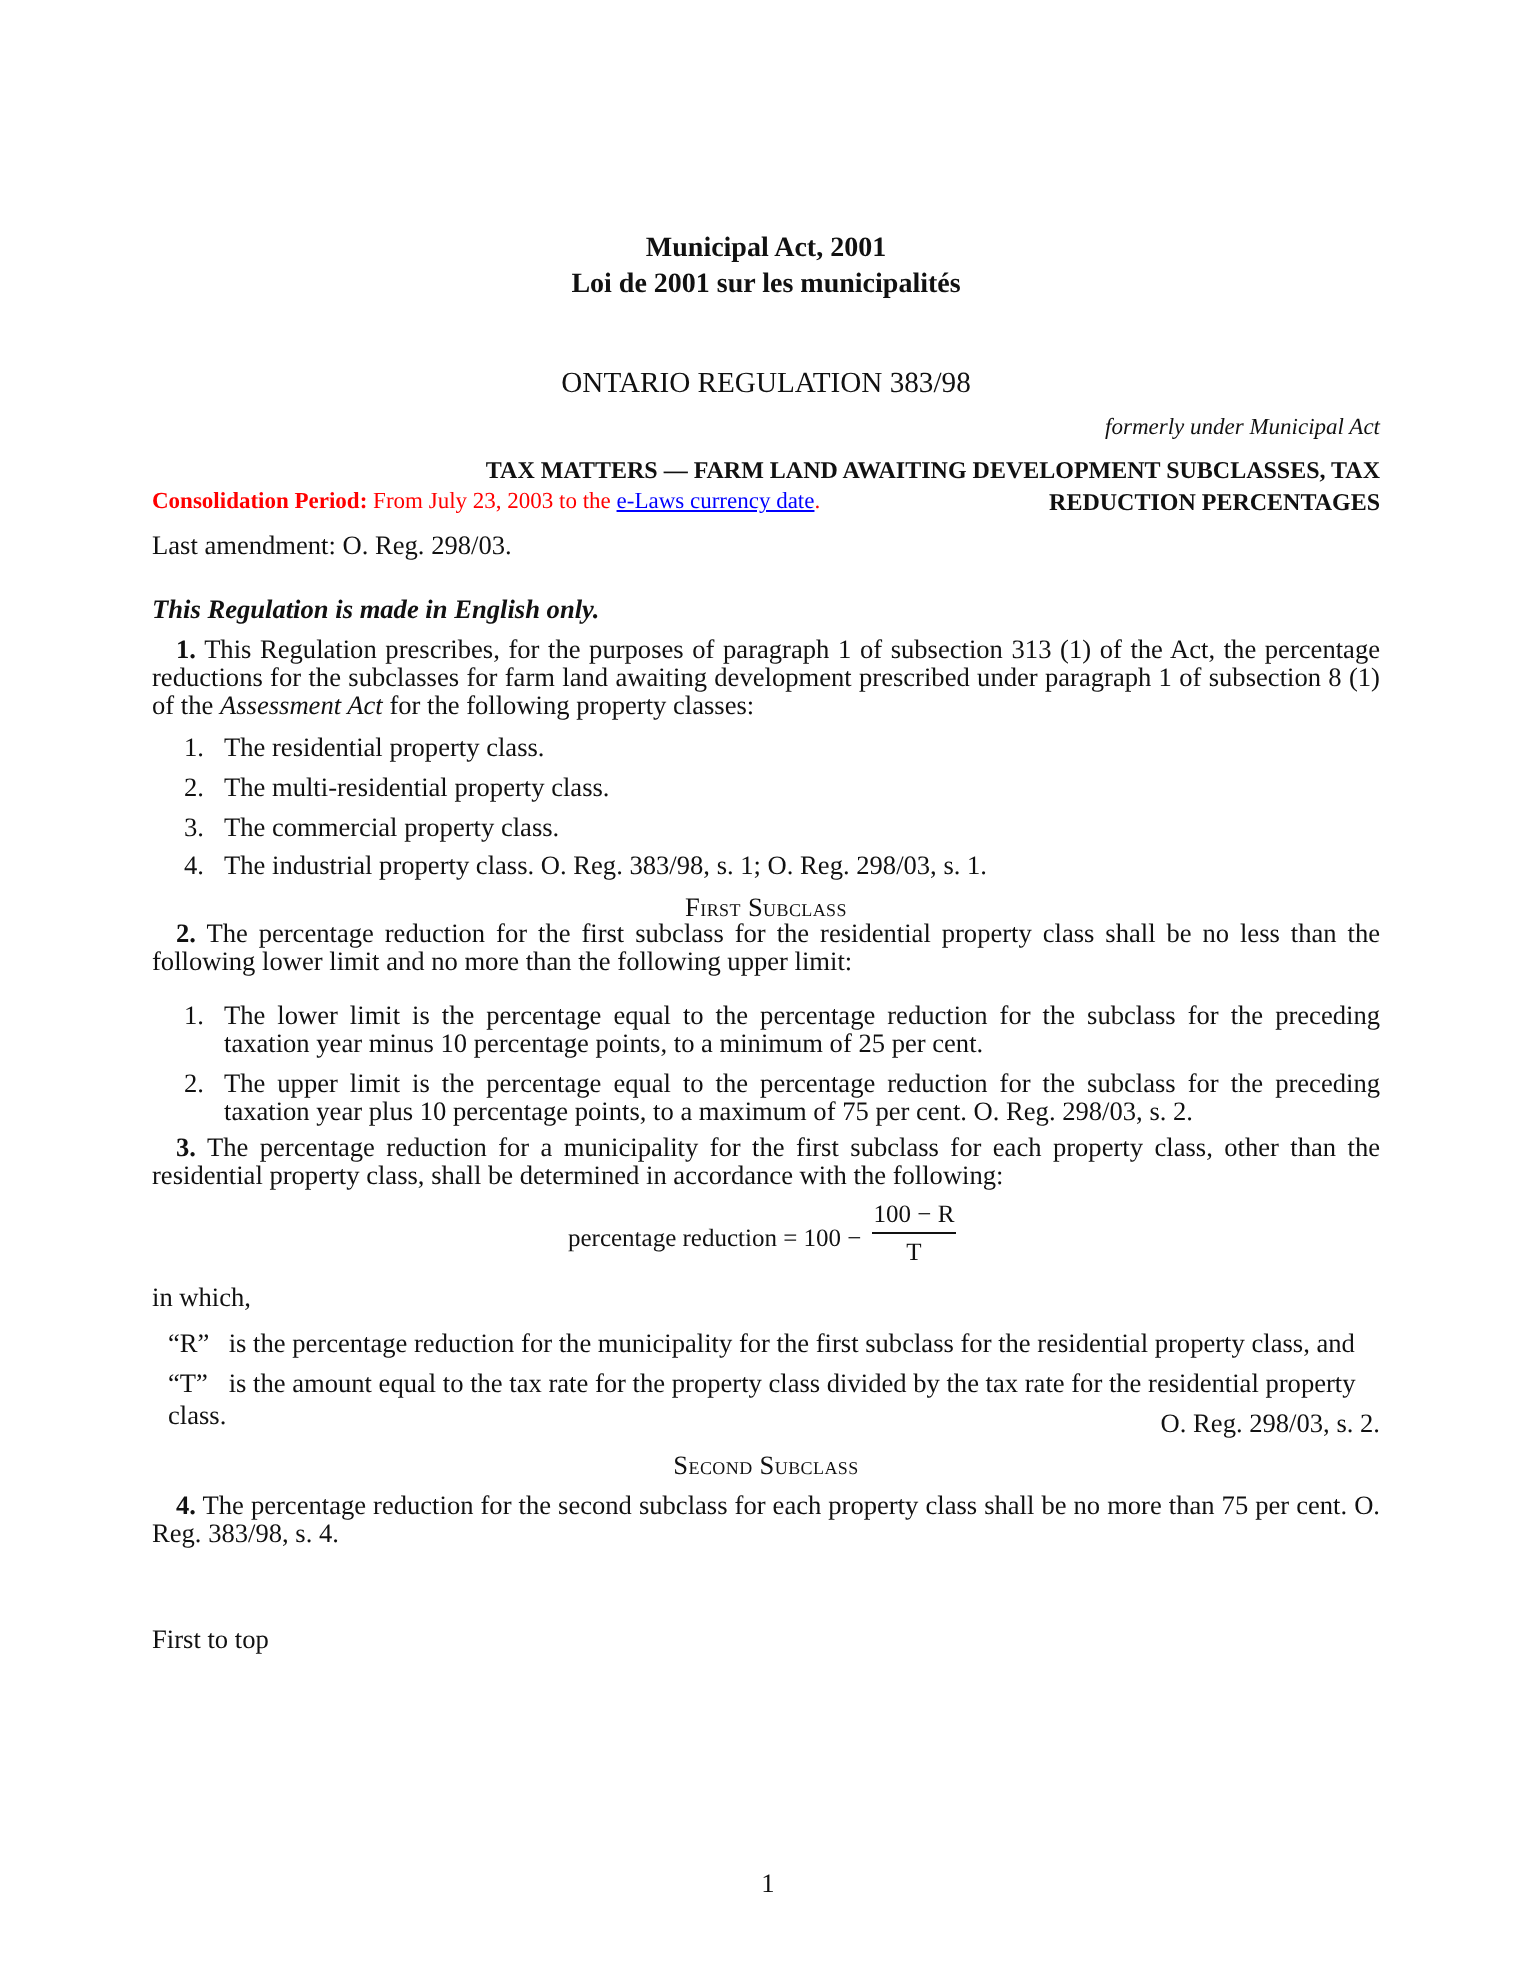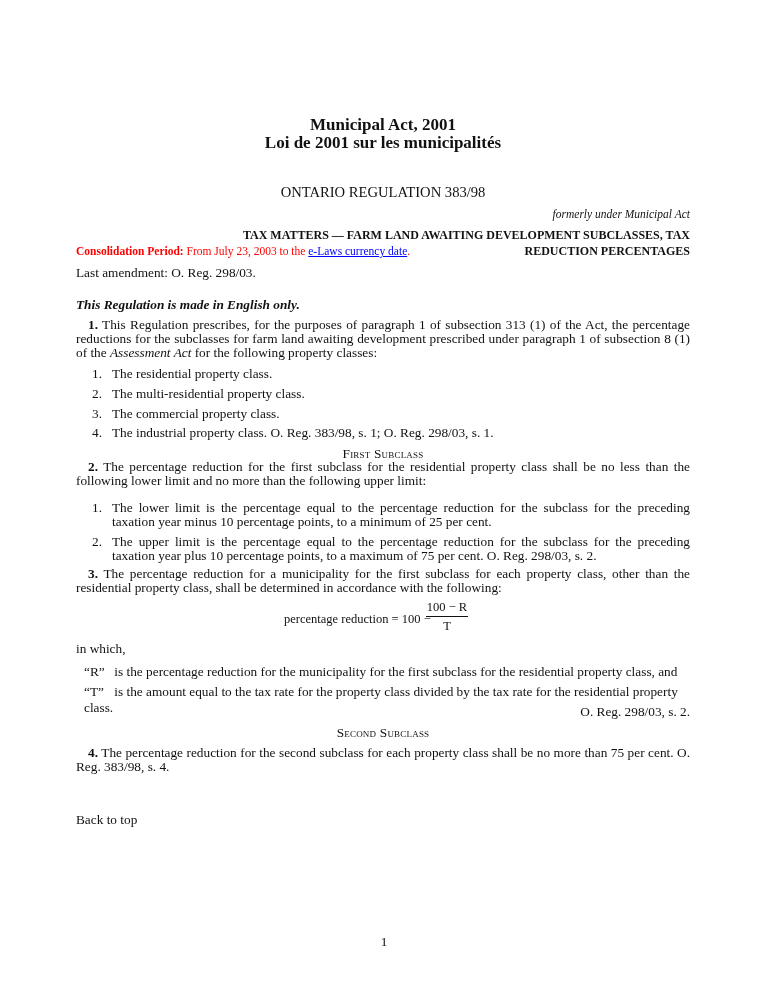--- a/index.html
+++ b/index.html
@@ -22,21 +22,21 @@
       left: 76px;
       top: 0;
       width: 614px;
     }
     .act-title {
       position: absolute;
       left: 0; width: 614px;
       top: 116px;
       text-align: center;
       font-weight: bold;
-      font-size: 17px;
+      font-size: 14px;
       line-height: 18px;
     }
     .reg-title {
       position: absolute;
       left: 0; width: 614px;
       top: 183px;
       text-align: center;
       font-weight: normal;
       font-size: 14.6px;
       line-height: 18px;
@@ -128,21 +128,21 @@
       height: 36px;
     }
     .formula .lhs {
       position: absolute;
       left: 208px;
       top: 11px;
       font-size: 12.5px;
     }
     .formula .frac {
       position: absolute;
-      left: 350px;
+      left: 360px;
       top: 0;
       width: 42px;
       text-align: center;
       font-size: 12.5px;
       line-height: 15px;
     }
     .formula .frac .numer {
       display: block;
       border-bottom: 1px solid #111;
       padding-bottom: 1px;
@@ -274,16 +274,16 @@
 
   <div class="right-cite" style="top:704px;">O. Reg. 298/03, s. 2.</div>
 
   <div class="heading-sc" style="top:725px;">Second Subclass</div>
 
   <div class="para" style="top:746px;">
     <span class="indent"></span><span class="num">4.</span>
     <span>The percentage reduction for the second subclass for each property class shall be no more than 75 per cent.  O. Reg. 383/98, s. 4.</span>
   </div>
 
-  <div class="back-top">Back to top</div>
+  <div class="back-top">First to top</div>
 </div>
 
 <div class="page-num">1</div>
 
 </body></html>

